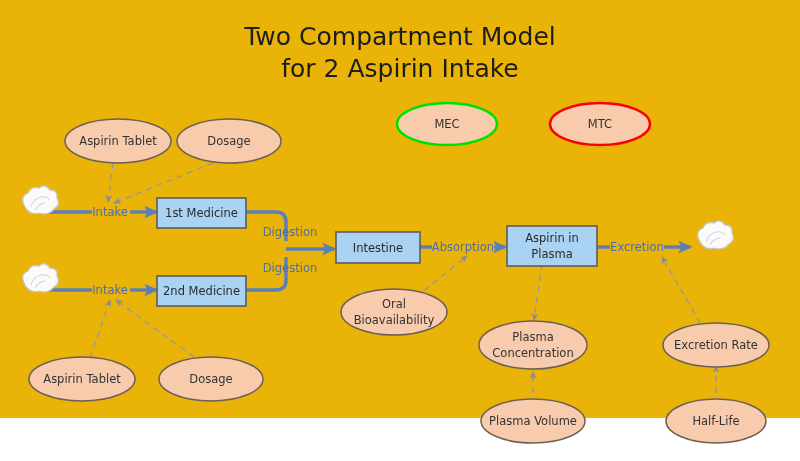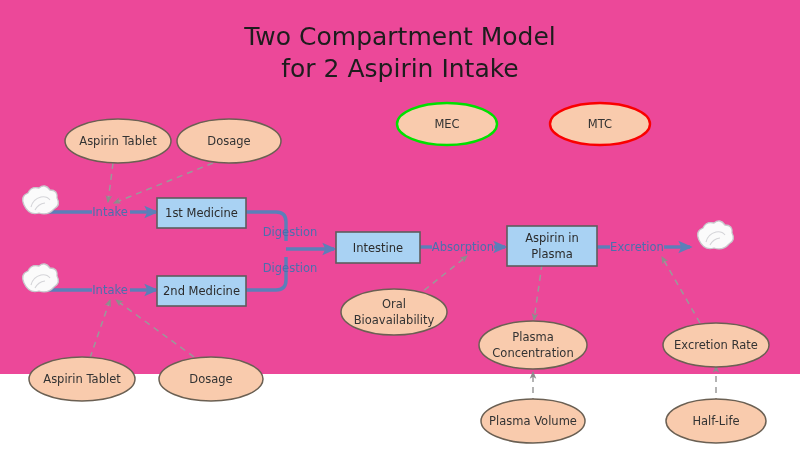--- a/index.html
+++ b/index.html
@@ -11,22 +11,22 @@
     width: 800px;
     height: 461px;
     overflow: hidden;
     font-family: "DejaVu Sans", sans-serif;
     position: relative;
   }
   #stage {
     position: absolute;
     left: 0; top: 0;
     width: 800px;
-    height: 374px;
-    background: #ec4899;
+    height: 418px;
+    background: #eab308;
   }
   svg#diagram {
     position: absolute;
     left: 0; top: 0;
     width: 800px;
     height: 461px;
   }
   .title-text {
     font-family: "DejaVu Sans", sans-serif;
     font-size: 25px;

